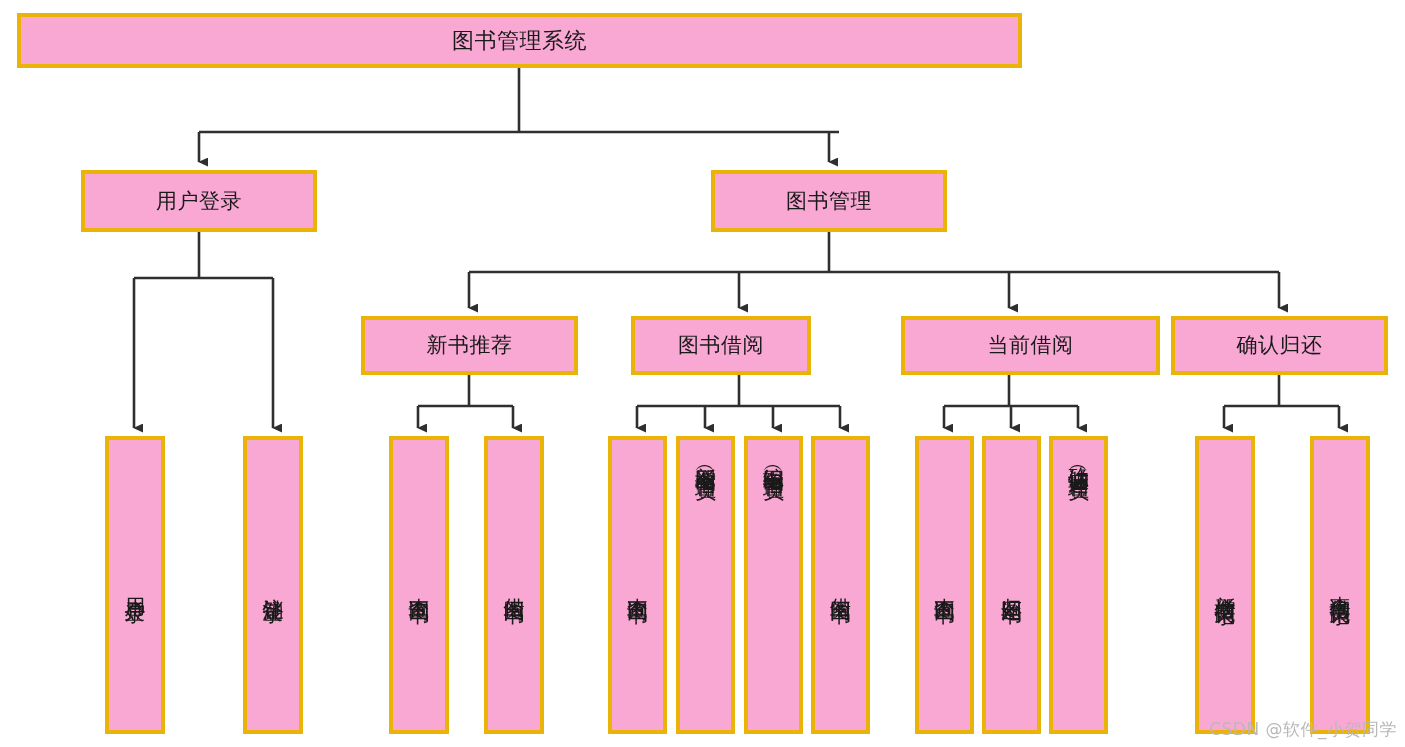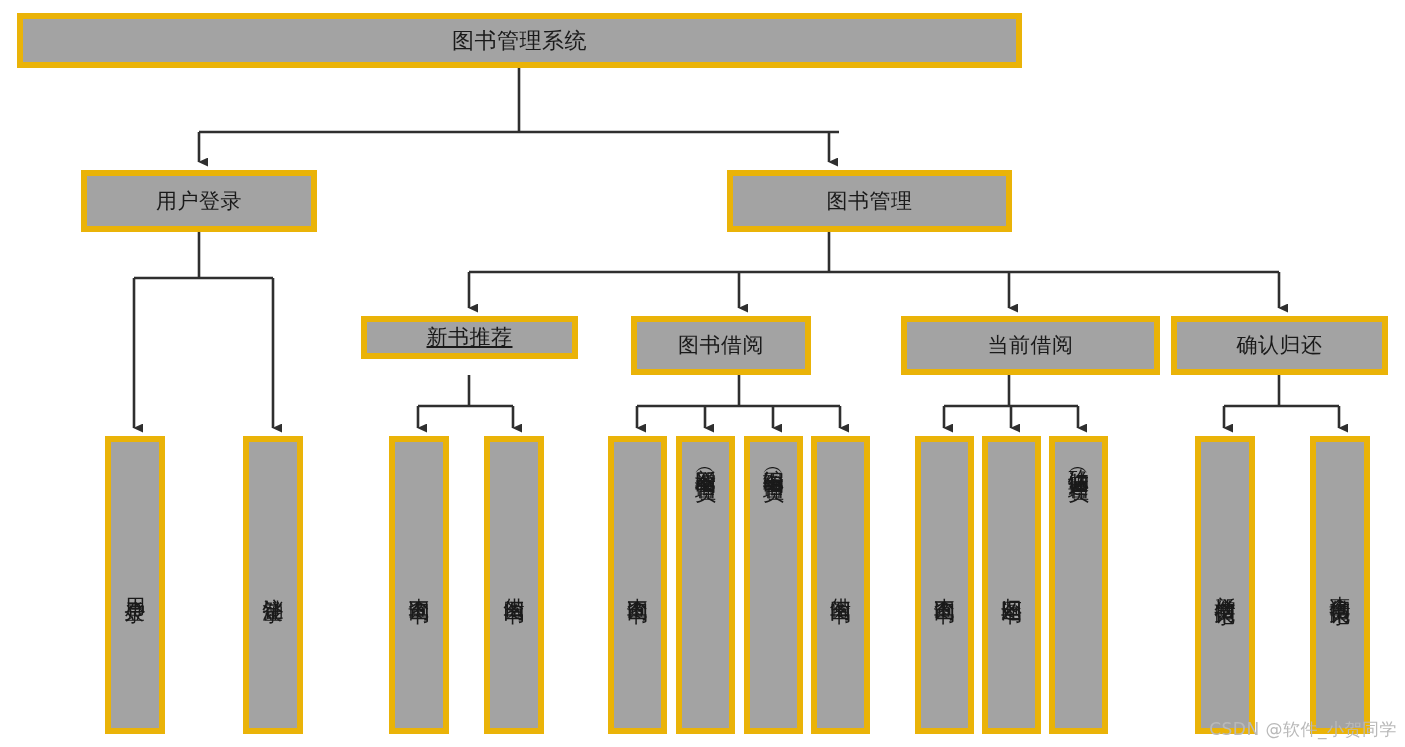--- a/index.html
+++ b/index.html
@@ -21,22 +21,22 @@
   svg.lines {
     position: absolute;
     left: 0;
     top: 0;
     width: 1405px;
     height: 747px;
   }
   .node {
     position: absolute;
     box-sizing: border-box;
-    background: #a3a3a3;
-    border: 6px solid #eab308;
+    background: #f9a8d4;
+    border: 4px solid #eab308;
     display: flex;
     align-items: center;
     justify-content: center;
     text-align: center;
     color: #1a1a1a;
   }
   .node .label {
     display: block;
     line-height: 1.18;
     letter-spacing: 0.5px;
@@ -130,25 +130,25 @@
     </g>
   </svg>
 
   <div class="node root horiz" style="left:17px; top:13px; width:1005px; height:55px;">
     <span class="label">图书管理系统</span>
   </div>
 
   <div class="node horiz" style="left:81px; top:170px; width:236px; height:62px;">
     <span class="label">用户登录</span>
   </div>
-  <div class="node horiz" style="left:711px; top:170px; width:285px; height:62px;margin-left:16px;">
+  <div class="node horiz" style="left:711px; top:170px; width:236px; height:62px;">
     <span class="label">图书管理</span>
   </div>
 
-  <div class="node horiz" style="left:361px; top:316px; width:217px; height:43px;text-decoration:underline;">
+  <div class="node horiz" style="left:361px; top:316px; width:217px; height:59px;">
     <span class="label">新书推荐</span>
   </div>
   <div class="node horiz" style="left:631px; top:316px; width:180px; height:59px;">
     <span class="label">图书借阅</span>
   </div>
   <div class="node horiz" style="left:901px; top:316px; width:259px; height:59px;">
     <span class="label">当前借阅</span>
   </div>
   <div class="node horiz" style="left:1171px; top:316px; width:217px; height:59px;">
     <span class="label">确认归还</span>

